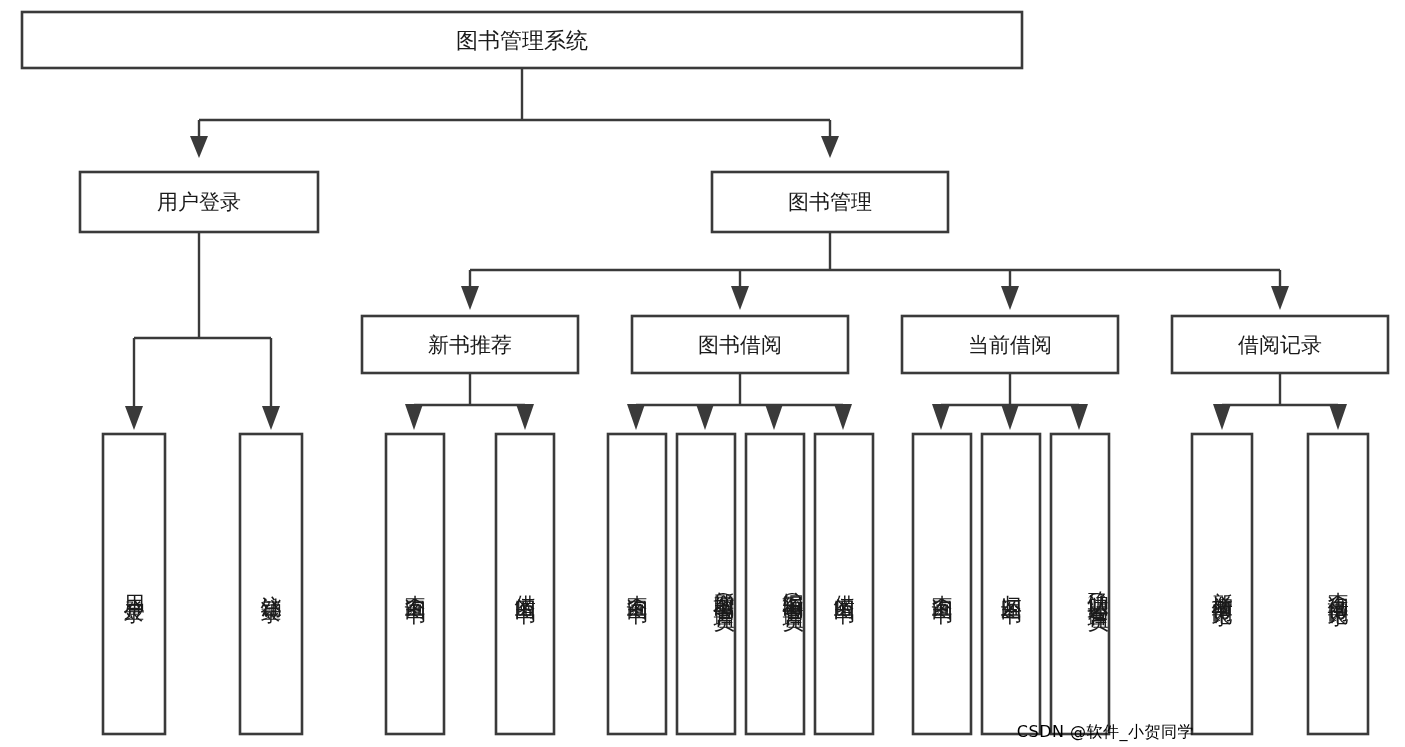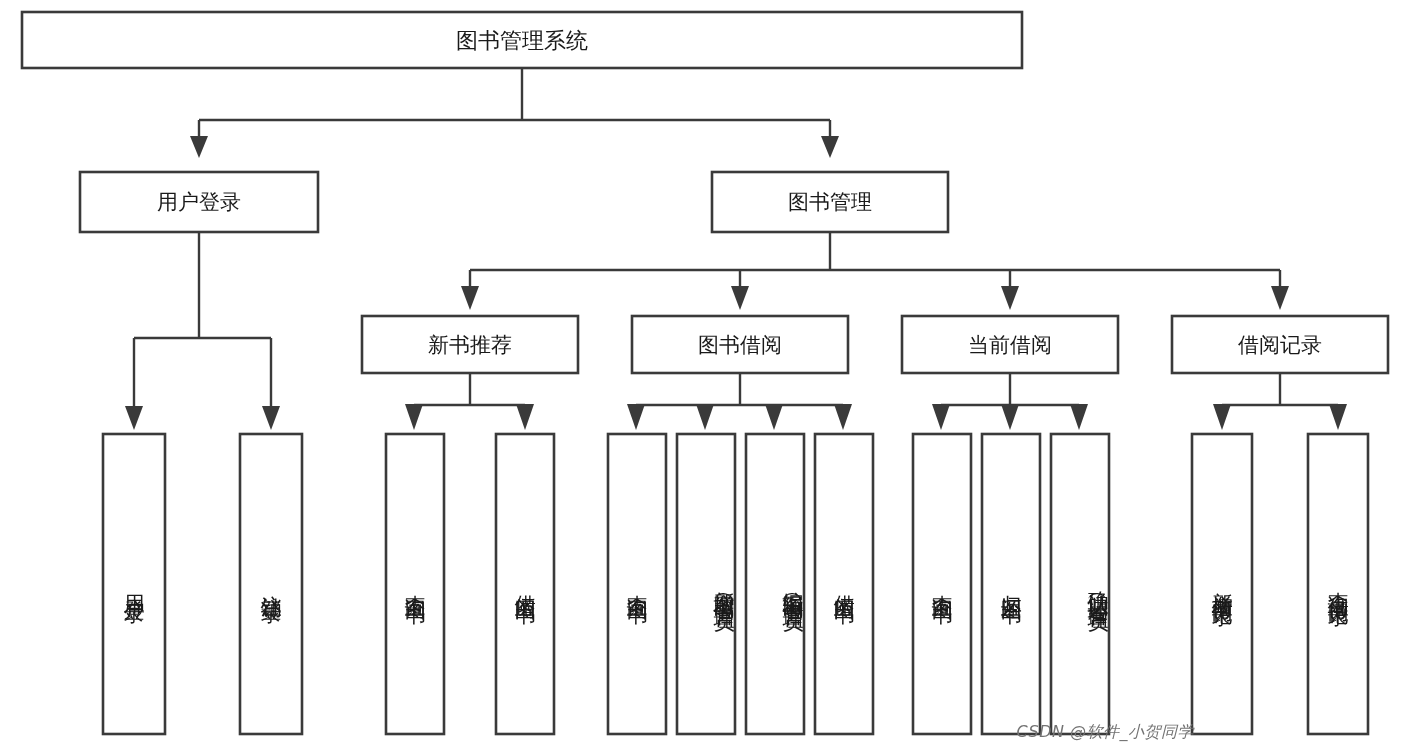--- a/index.html
+++ b/index.html
@@ -72,24 +72,23 @@
     text-align: center;
     white-space: nowrap;
     pointer-events: none;
   }
   #watermark {
     position: absolute;
     right: 8px;
     bottom: 4px;
     font-family: "DejaVu Sans", "Liberation Sans", sans-serif;
     font-size: 16px;
-    color: #737373;
+    color: #000000;
     letter-spacing: 0.5px;
     white-space: nowrap;
-    font-style: italic;
   }
 </style>
 </head>
 <body>
 
 <div id="diagram-root">
 
   <svg id="diagram-svg" viewBox="0 0 1405 747">
 
     <g>

